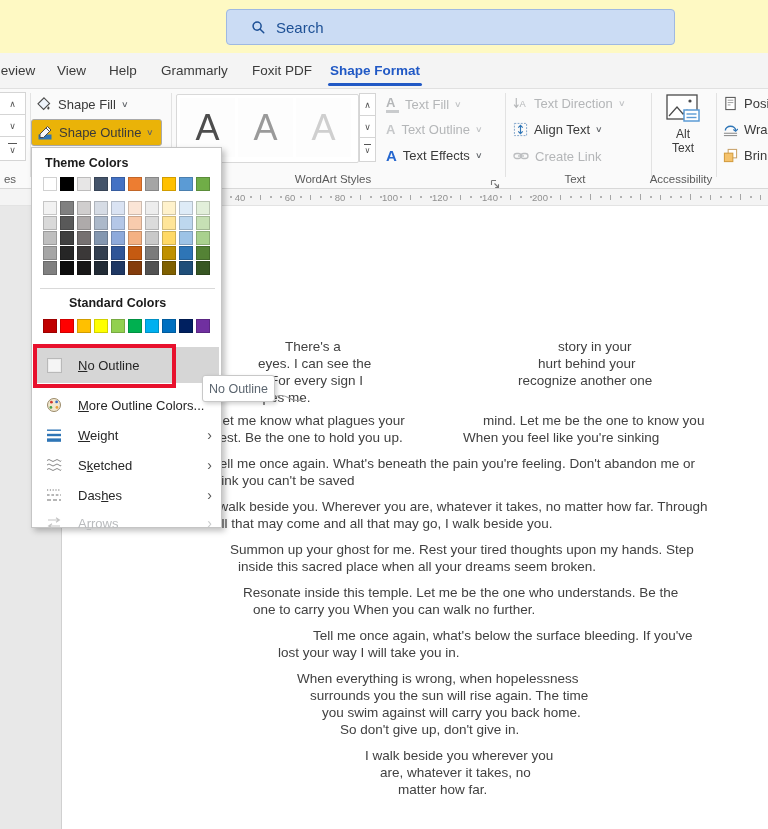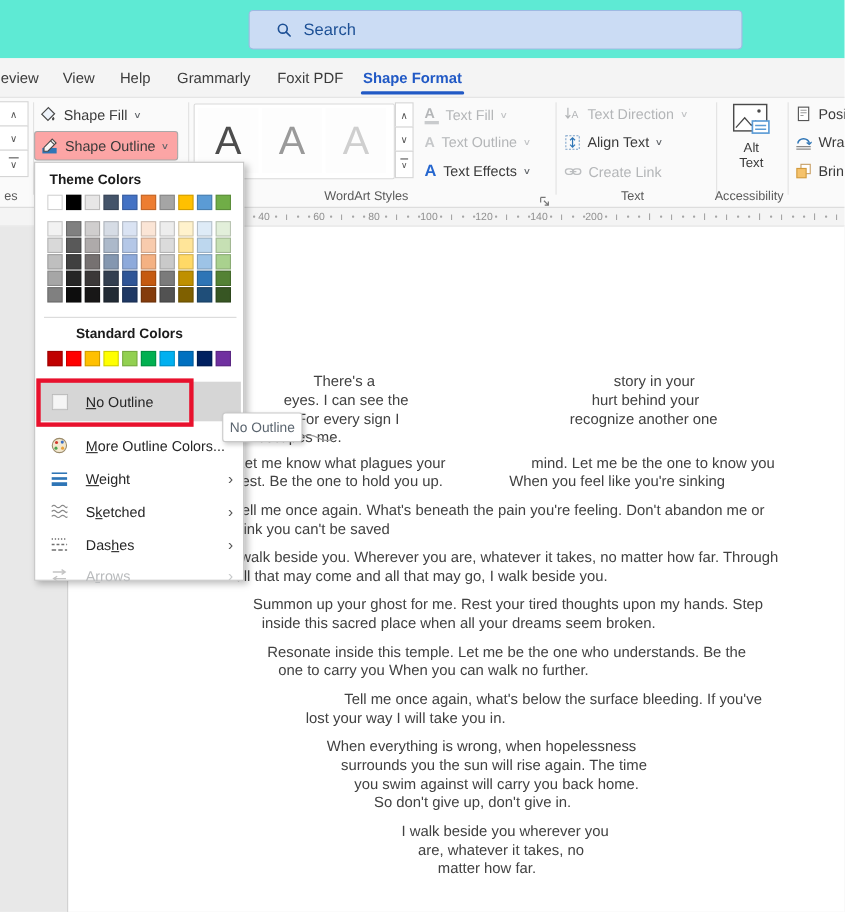--- a/index.html
+++ b/index.html
@@ -2,21 +2,21 @@
 <html><head>
 <meta charset="utf-8">
 <style>
   * { margin:0; padding:0; box-sizing:border-box; }
   html,body { background:#fff; }
   #app {
     position:relative; width:768px; height:829px; overflow:hidden;
     font-family:"Liberation Sans", sans-serif; background:#fff;
   }
   
-  .titlebar { position:absolute; left:0; top:0; width:768px; height:53px; background:#5eead4; }
+  .titlebar { position:absolute; left:0; top:0; width:768px; height:53px; background:#fef9c3; }
   .searchbox {
     position:absolute; left:226px; top:9px; width:449px; height:36px;
     background:#CBDCF4; border:1px solid #9fb9e2; border-radius:4px;
     display:flex; align-items:center; padding-left:24px; gap:10px;
     color:#1D5095; font-size:15px; cursor:text;
   }
   
   .tabbar { position:absolute; left:0; top:53px; width:768px; height:36px; background:#f4f4f4; border-bottom:1px solid #e0e0e0; }
   .tab { position:absolute; top:0; height:35px; display:flex; align-items:center; font-size:13.5px; color:#3b3b3b; cursor:pointer; }
   .tab.active { color:#2159C5; font-weight:bold; }
@@ -26,21 +26,21 @@
   .vsep { position:absolute; top:4px; height:84px; width:1px; background:#e2e2e2; }
   .grouplabel { position:absolute; top:84px; font-size:11.5px; color:#5a5a5a; text-align:center; }
   .gal-strip { position:absolute; display:flex; flex-direction:column; }
   .gal-btn { width:27px; height:23px; background:#fff; border:1px solid #d5d5d5; margin-top:-1px;
              display:flex; align-items:center; justify-content:center; font-size:9px; color:#555; cursor:pointer; }
   .gal-more-bar { display:block; width:9px; height:0; border-top:1.5px solid #555; margin-bottom:1px; }
   .rbtn { position:absolute; display:flex; align-items:center; gap:6px; font-size:13px; color:#3a3a3a; cursor:pointer; white-space:nowrap; }
   .rbtn .caret { font-size:8px; color:#5f6368; transform:scaleX(1.3); }
   .rbtn.disabled { color:#b4b6b8; cursor:default; }
   .rbtn.disabled .caret { color:#c0c2c4; }
-  .pressedbtn { border:1px solid #a9a9a9; background:#fca5a5; border-radius:3px; padding:0 8px 0 5px; height:27px; }
+  .pressedbtn { border:1px solid #a9a9a9; background:#eab308; border-radius:3px; padding:0 8px 0 5px; height:27px; }
   .wordart-box { position:absolute; left:176px; top:5px; width:183px; height:69px; background:#fff; border:1px solid #d9d9d9; border-radius:2px; display:flex; gap:3px; padding:3px; }
   .wa-tile { width:55px; height:59px; background:#fdfdfd; display:flex; align-items:center; justify-content:center; font-size:36px; cursor:pointer; }
   .iconA { font-weight:bold; font-size:13px; line-height:13px; }
   .icon-textfill { color:#b4b6b8; }
   .icon-textfill .bar { display:block; height:3px; width:13px; background:#c9cbcd; margin-top:1px; }
   .icon-textoutline { color:#c6c8ca; }
   .icon-texteffects { color:#2667cf; font-size:15px; }
   .alt-btn { position:absolute; left:655px; top:4px; width:56px; height:70px; display:flex; flex-direction:column; align-items:center; cursor:pointer; font-size:12px; color:#3a3a3a; }
   
   .ruler { position:absolute; left:0; top:189px; width:768px; height:17px; background:#f4f4f4; border-bottom:1px solid #e3e3e3; }

